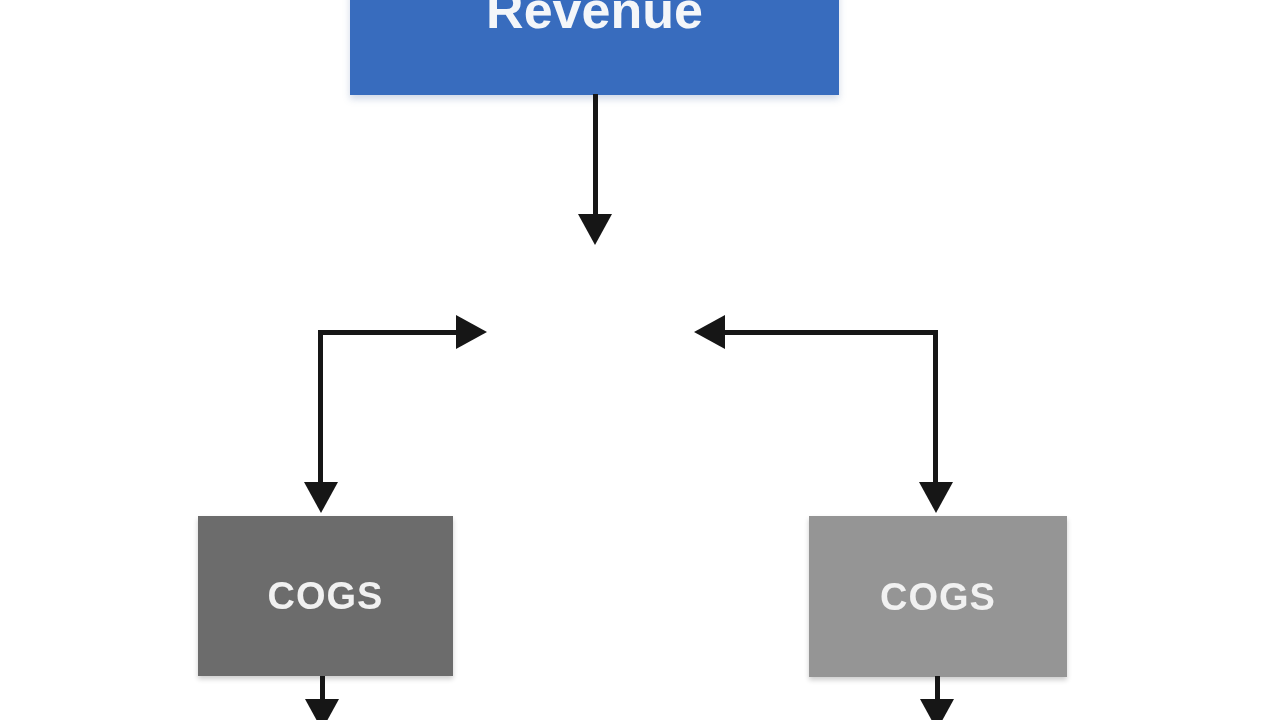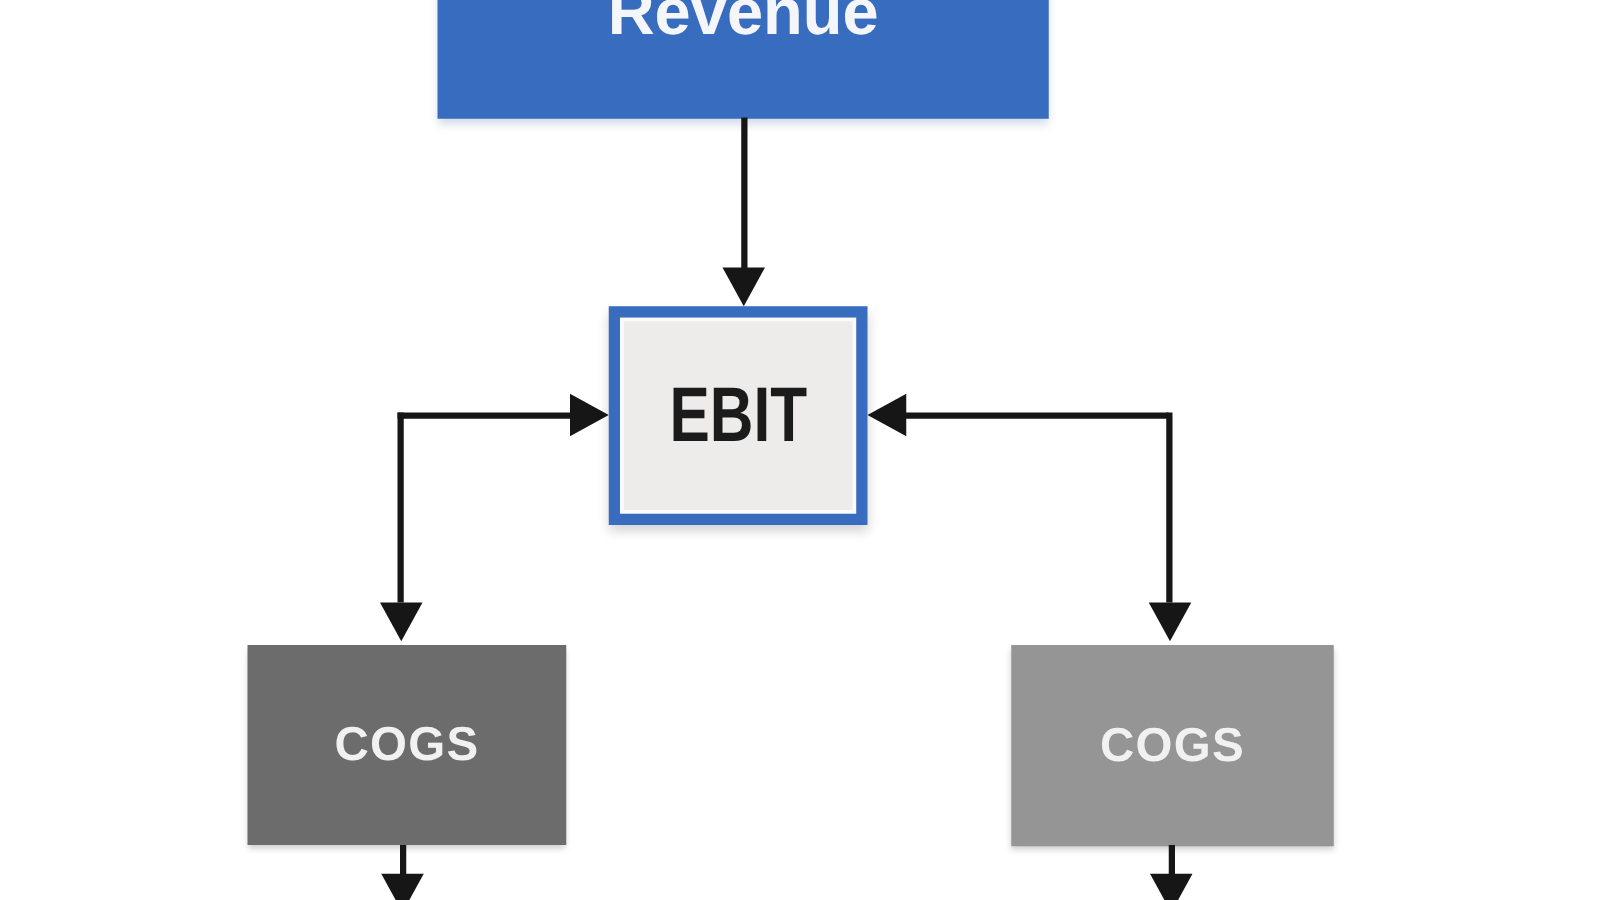--- a/index.html
+++ b/index.html
@@ -95,23 +95,20 @@
   <div class="line" id="e2-hline" style="background-color: rgb(22, 22, 22);"></div>
   <div class="head head-right" id="e2-head" style="border-left-color: rgb(22, 22, 22);"></div>
   <div class="line" id="e3-vline" style="background-color: rgb(22, 22, 22);"></div>
   <div class="head head-down" id="e3-head" style="border-top-color: rgb(22, 22, 22);"></div>
 
   <div class="head head-left" id="e4-head" style="border-right-color: rgb(22, 22, 22);"></div>
   <div class="line" id="e4-hline" style="background-color: rgb(22, 22, 22);"></div>
   <div class="line" id="e5-vline" style="background-color: rgb(22, 22, 22);"></div>
   <div class="head head-down" id="e5-head" style="border-top-color: rgb(22, 22, 22);"></div>
 
-  <div class="node" id="ebit-box" style="background-color: rgb(237, 236, 234);">
-    <span class="node-label" style="color: rgb(27, 27, 27);">EBIT</span>
-  </div>
 
   <div class="node" id="cogs-left-box" style="background-color: rgb(108, 108, 108);">
     <span class="node-label" style="color: rgb(241, 241, 241);">COGS</span>
   </div>
 
   <div class="node" id="cogs-right-box" style="background-color: rgb(149, 149, 149);">
     <span class="node-label" style="color: rgb(241, 241, 241);">COGS</span>
   </div>
 
   <div class="line" id="e6-line" style="background-color: rgb(22, 22, 22);"></div>

